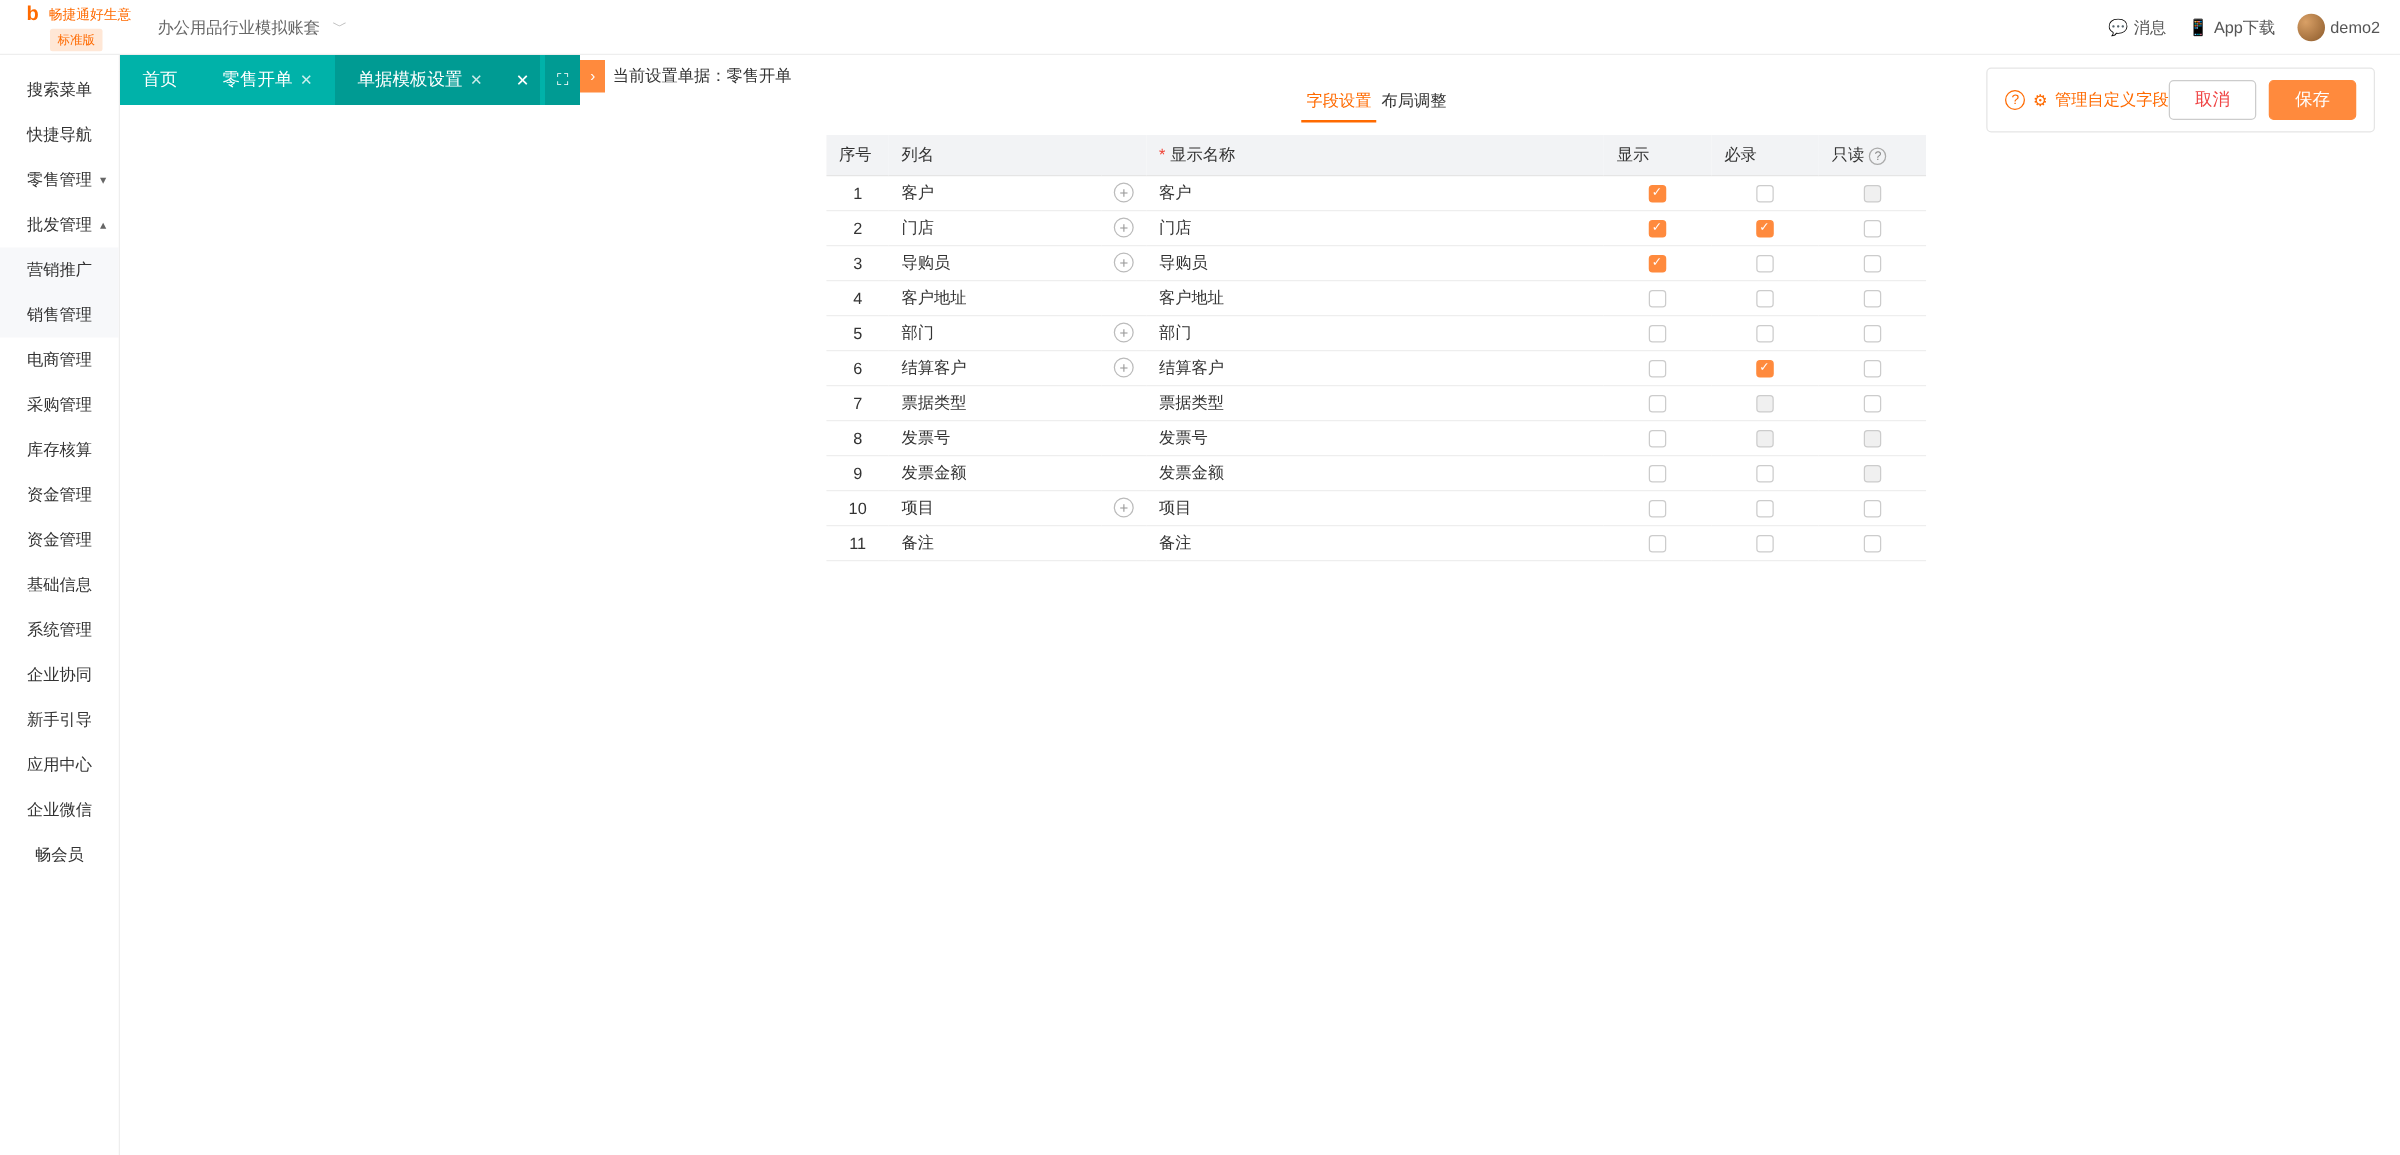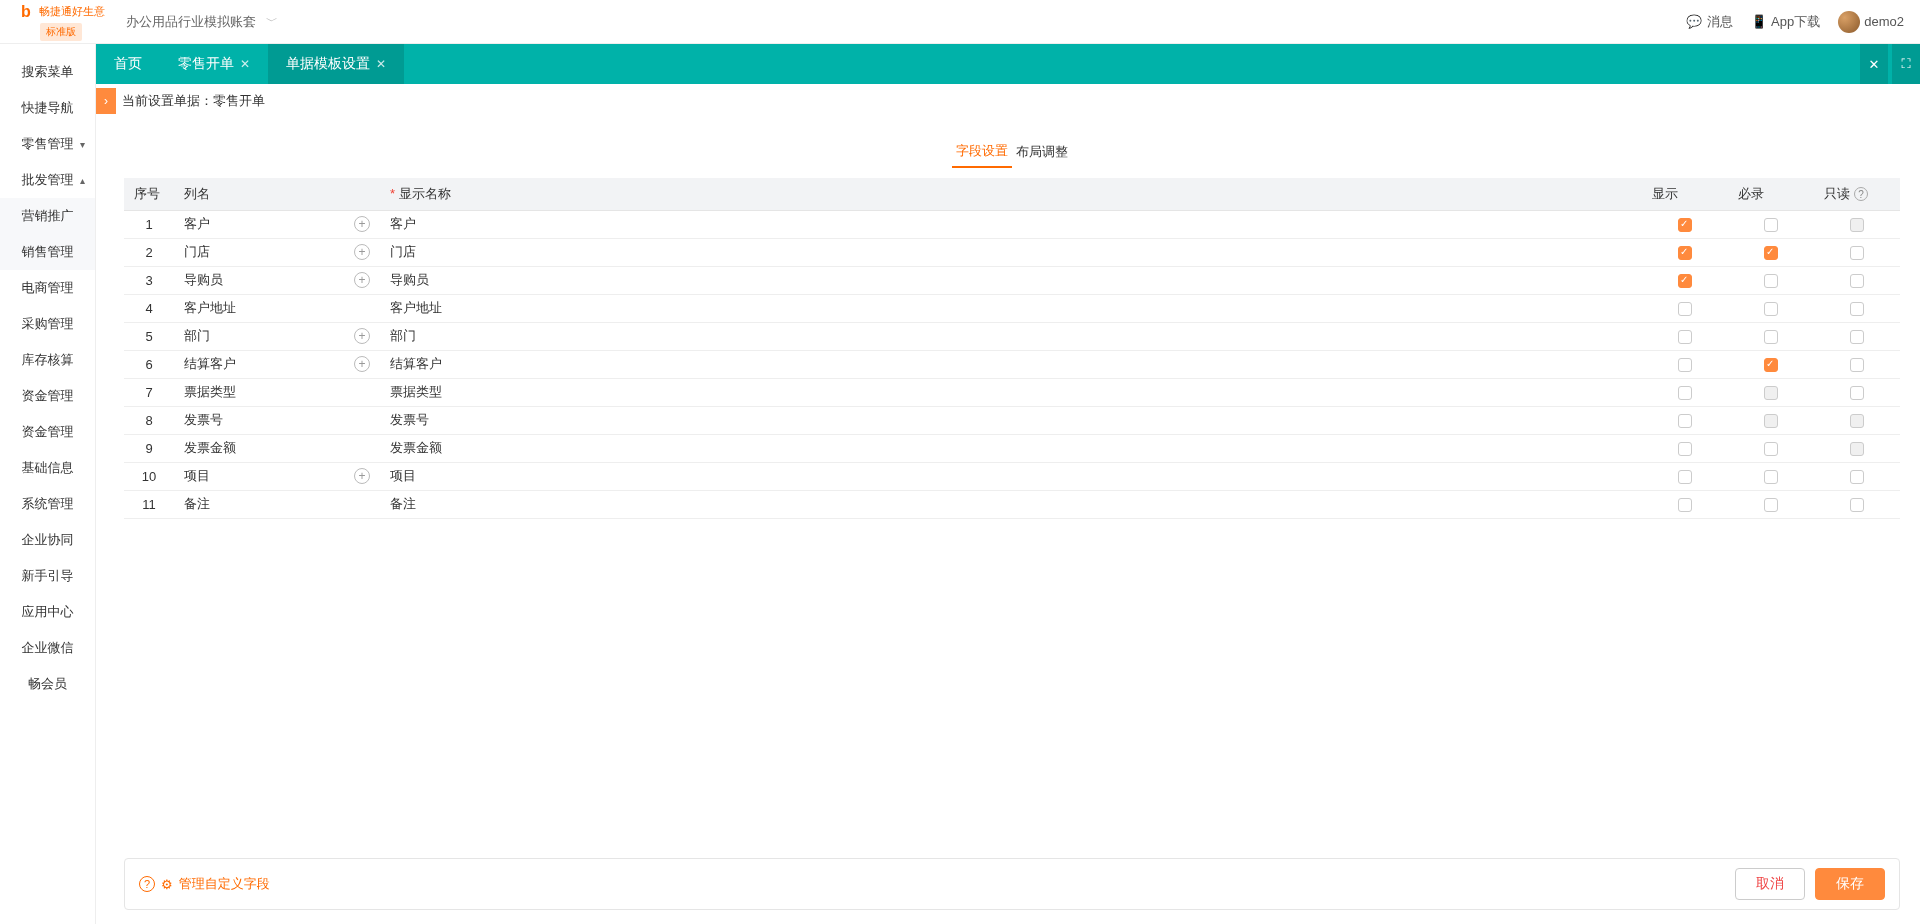--- a/index.html
+++ b/index.html
@@ -17,39 +17,39 @@
   .top-item { display: flex; align-items: center; gap: 4px; cursor: pointer; font-size: 13px; }
   .avatar { width: 22px; height: 22px; border-radius: 50%; background: radial-gradient(circle at 30% 30%, #d9a066, #8b5a2b); }
   
   .layout { display: flex; height: calc(100vh - 44px); }
   .sidebar { width: 96px; background: #fff; border-right: 1px solid #eee; padding-top: 10px; }
   .side-item { height: 36px; display: flex; align-items: center; justify-content: center; color: #333; cursor: pointer; position: relative; font-size:13px;}
   .side-item .arrow { position:absolute; right:10px; font-size:10px; color:#666;}
   .side-sub { background:#f7f8fa; }
   .side-sub .side-item { color:#333; }
   
-  .main { flex: 1; display: flex; flex-direction: column; min-width: 0; }
+  .main { flex: 1; display: flex; flex-direction: row; min-width: 0; }
   .tabbar { height: 40px; background: #00b2a9; display: flex; align-items: flex-end; padding: 0 0 0 0; position: relative; }
   .tab { height: 40px; padding: 0 18px; color: #fff; display: flex; align-items: center; gap: 6px; cursor: pointer; font-size: 14px; }
   .tab.active { background: #009b93; }
   .tab .close { font-size: 12px; opacity: .8; }
   .tabbar-right { margin-left:auto; display:flex; align-items:center; gap:4px; height:40px; color:#fff;}
   .tabbar-right .sq { width:28px; height:40px; display:flex; align-items:center; justify-content:center; background:#009b93; cursor:pointer;}
   
   .info-strip { display:flex; align-items:center; height:30px; padding: 4px 0 0 0; }
   .info-handle { width:20px; height:26px; background:#ff8a3d; color:#fff; display:flex; align-items:center; justify-content:center; font-size:12px; cursor:pointer;}
   .info-text { margin-left:6px; color:#333; font-size:13px;}
   
   .content { flex:1; padding: 10px 20px 0 28px; display:flex; flex-direction:column; min-height:0;}
   
   .sub-tabs { display:flex; border-bottom:1px solid #e5e5e5; }
   .sub-tab { padding:8px 18px; font-size:13px; color:#555; cursor:pointer; border:1px solid transparent; border-bottom:none; margin-bottom:-1px;}
   .sub-tab.active { color:#ff6a00; border-color:#e5e5e5; border-bottom:1px solid #fff; border-radius:4px 4px 0 0; background:#fff;}
   
-  .mode-tabs { display:flex; justify-content:center; padding:12px 0 0 0;align-items:center; }
+  .mode-tabs { display:flex; justify-content:center; padding:12px 0 0 0; }
   .mode-tab { padding:6px 4px; font-size:13px; color:#333; cursor:pointer; }
   .mode-tab.active { color:#ff6a00; border-bottom:2px solid #ff6a00; }
   
   .table-wrap { margin-top:10px; flex:1; overflow:auto;}
   table { width:100%; border-collapse:collapse; }
   thead th { background:#f2f3f5; height:32px; text-align:left; padding:0 10px; font-weight:normal; color:#333; border-bottom:1px solid #e5e5e5; font-size:13px;}
   thead th.center { text-align:left; }
   tbody td { height:28px; padding:0 10px; border-bottom:1px solid #eee; color:#333; font-size:13px;}
   tbody td.center { text-align:center; }
   .req-star { color:#f04134; margin-right:4px;}

